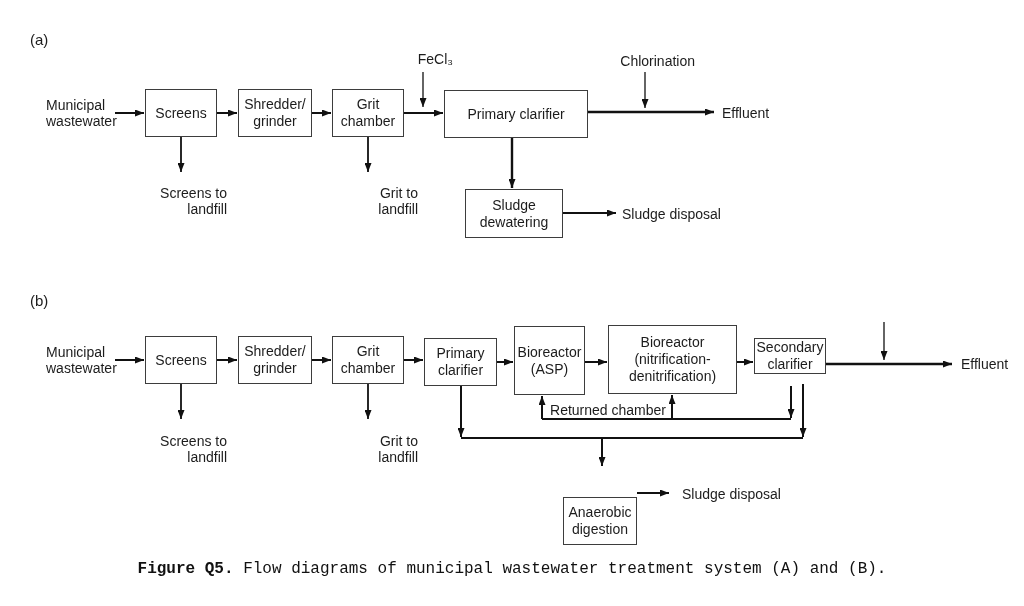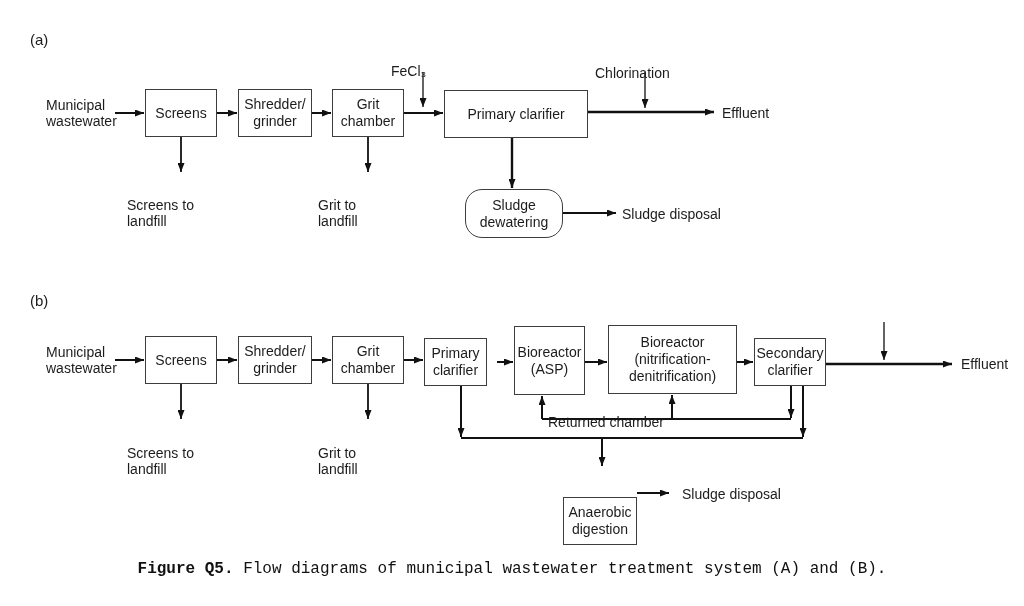--- a/index.html
+++ b/index.html
@@ -3,21 +3,21 @@
 <meta charset="utf-8">
 <style>
   html,body{margin:0;padding:0;background:#ffffff;}
   #page{position:relative;width:1024px;height:606px;background:#ffffff;overflow:hidden;
         font-family:"Liberation Sans","DejaVu Sans",sans-serif;color:#1c1c1c;}
   #wires{position:absolute;left:0;top:0;width:1024px;height:606px;}
   .node{position:absolute;border:1.5px solid #3d3d3d;background:#ffffff;
         display:flex;align-items:center;justify-content:center;text-align:center;
         font-size:14px;line-height:17px;white-space:pre-line;box-sizing:border-box;}
   .lbl{position:absolute;font-size:14px;line-height:16px;white-space:pre-line;}
-  .center{text-align:left;margin-top:12px;}
+  .center{text-align:right;}
   .part-label{position:absolute;font-size:15px;}
   #caption{position:absolute;left:0;top:560px;width:1024px;text-align:center;
            font-family:Liberation Mono, monospace;font-size:16px;color:#111;}
   #caption b{font-weight:bold;}
 </style>
 </head>
 <body>
 
 <div id="page">
 
@@ -73,21 +73,21 @@
     <span>Shredder/
 grinder</span>
   </div>
   <div class="node" style="left:332px;top:89px;width:72px;height:48px;">
     <span>Grit
 chamber</span>
   </div>
   <div class="node" style="left:444px;top:90px;width:144px;height:48px;">
     <span>Primary clarifier</span>
   </div>
-  <div class="node" style="left:465px;top:189px;width:98px;height:49px;border-radius:17px;">
+  <div class="node" style="left:465px;top:189px;width:98px;height:49px;">
     <span>Sludge
 dewatering</span>
   </div>
 
   <div class="lbl center" style="left:391px;top:51px;width:62px;">FeCl₃</div>
   <div class="lbl center" style="left:595px;top:53px;width:100px;">Chlorination</div>
   <div class="lbl" style="left:722px;top:105px;">Effluent</div>
   <div class="lbl center" style="left:127px;top:185px;width:100px;">Screens to
 landfill</div>
   <div class="lbl center" style="left:318px;top:185px;width:100px;">Grit to
@@ -102,34 +102,34 @@
     <span>Screens</span>
   </div>
   <div class="node" style="left:238px;top:336px;width:74px;height:48px;">
     <span>Shredder/
 grinder</span>
   </div>
   <div class="node" style="left:332px;top:336px;width:72px;height:48px;">
     <span>Grit
 chamber</span>
   </div>
-  <div class="node" style="left:424px;top:338px;width:63px;height:48px;">
+  <div class="node" style="left:424px;top:338px;width:73px;height:48px;">
     <span>Primary
 clarifier</span>
   </div>
   <div class="node" style="left:514px;top:326px;width:71px;height:69px;">
     <span>Bioreactor
 (ASP)</span>
   </div>
   <div class="node" style="left:608px;top:325px;width:129px;height:69px;">
     <span>Bioreactor
 (nitrification-
 denitrification)</span>
   </div>
-  <div class="node" style="left:754px;top:338px;width:72px;height:48px;">
+  <div class="node" style="left:754px;top:338px;width:72px;height:36px;">
     <span>Secondary
 clarifier</span>
   </div>
   <div class="node" style="left:563px;top:468px;width:74px;height:48px;margin-top:29px;">
     <span>Anaerobic
 digestion</span>
   </div>
 
   <div class="lbl" style="left:961px;top:356px;">Effluent</div>
   <div class="lbl center" style="left:127px;top:433px;width:100px;">Screens to

